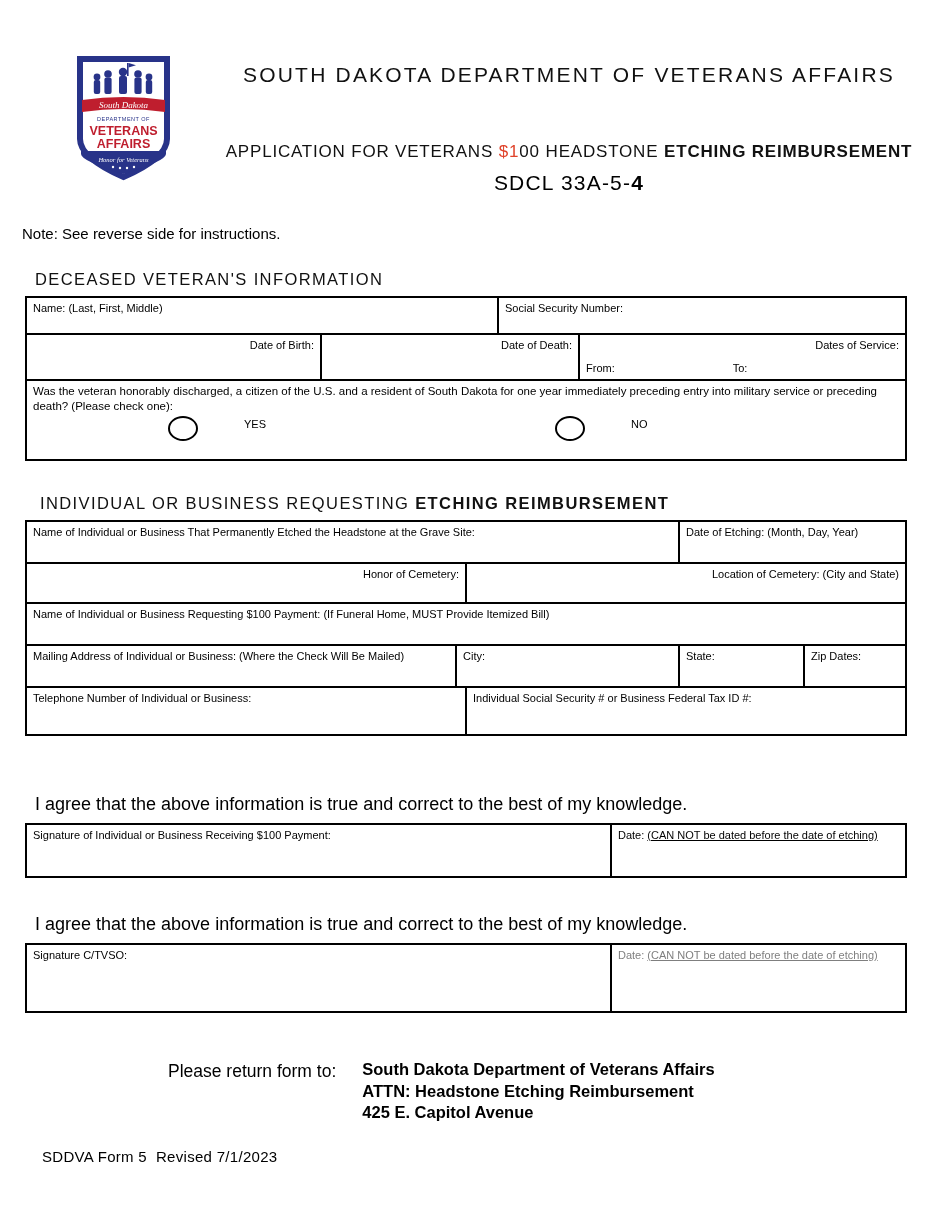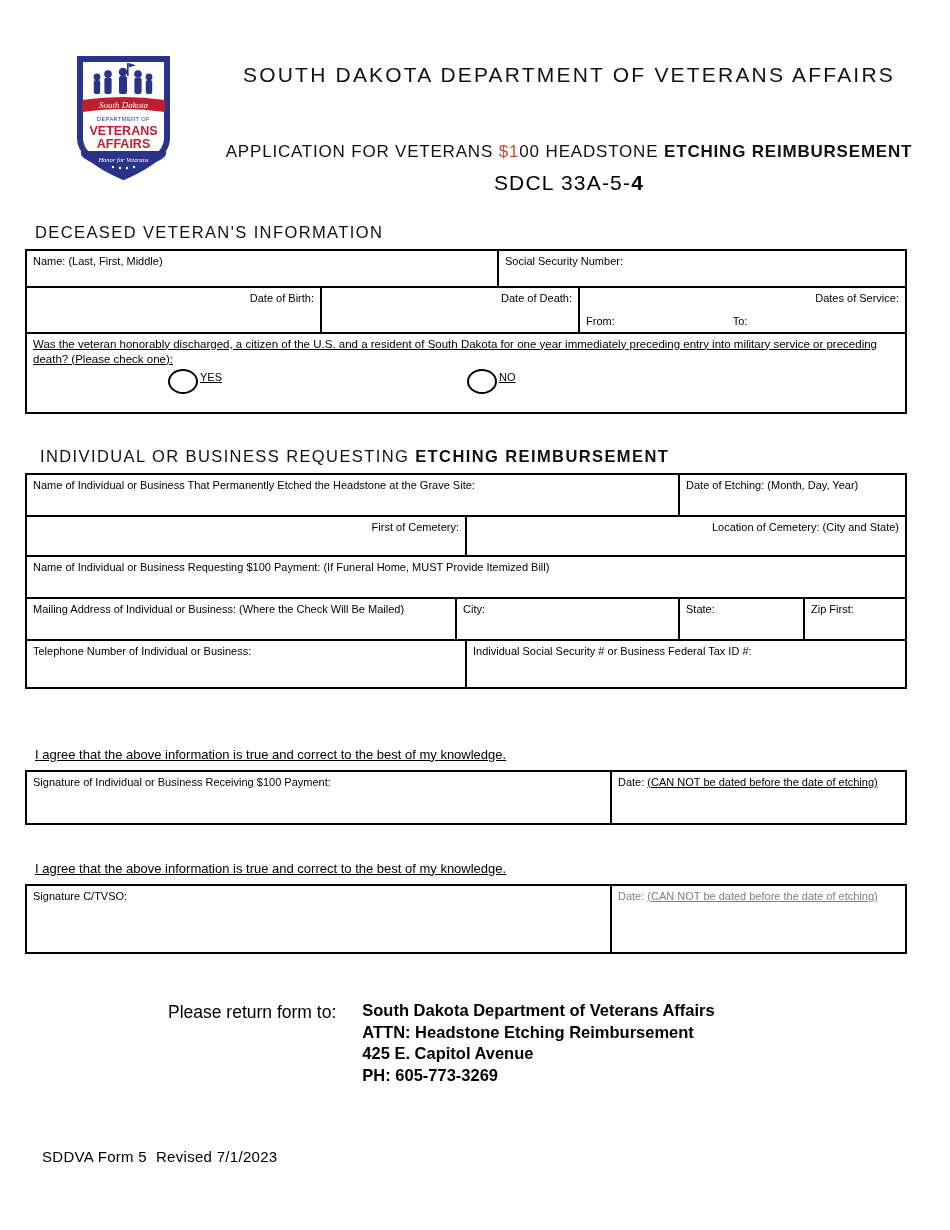--- a/index.html
+++ b/index.html
@@ -21,33 +21,33 @@
   .note { margin:30px 0 0 22px; font-size:15px; }
 
   .section-heading { font-size:16.5px; letter-spacing:1.4px; color:#111; }
   .sh1 { margin:28px 0 7px 35px; }
   .sh2 { margin:33px 0 7px 40px; }
 
   
   table.form { border-collapse:collapse; width:880px; margin-left:25px; table-layout:fixed; }
   table.form td { border:2px solid #000; vertical-align:top; padding:3px 6px; font-size:11px; line-height:1.3; background:#fff; }
   .h37 { height:37px;border-radius:12px; } .h40 { height:40px;text-align:right; } .h42 { height:42px; }
-  .h48 { height:48px; } .h78 { height:80px;text-decoration:underline; } .h72 { height:53px; } .h68 { height:68px; }
+  .h48 { height:48px; } .h78 { height:80px; } .h72 { height:53px; } .h68 { height:68px; }
 
   .fromto { display:flex; margin-top:9px; }
   .fromto .to { margin-left:118px; }
 
   .question { max-width:850px; font-size:11.5px; }
-  .choices { display:flex; align-items:flex-start; margin-top:3px; }
+  .choices { display:flex; align-items:flex-start; margin-top:3px;gap:44px; }
   .oval { width:30px; height:25px; border:2.5px solid #000; border-radius:50%; flex:0 0 auto; background:#fff; cursor:pointer; }
   .oval.first { margin-left:135px; }
   .oval.second { margin-left:245px; }
   .choice-label { margin-left:2px; font-size:11px; padding-top:1px; }
 
-  .agreement { margin:0 0 8px 35px; font-size:13px;text-decoration:underline; }
+  .agreement { margin:0 0 8px 35px; font-size:18px; }
   .ag1 { margin-top:58px; }
   .ag2 { margin-top:36px; }
 
   .sig-date { font-size:11.8px; }
   .date-note { text-decoration:underline; }
   .gray { color:var(--muted_gray,#7f7f7f); }
 
   .return-row { display:flex; margin:46px 0 0 168px; }
   .return-label { font-size:17.5px; padding-top:2px; }
   .return-address { margin-left:26px; font-weight:bold; font-size:16.5px; line-height:1.33; }
@@ -90,20 +90,21 @@
           <circle cx="59" cy="112" r="1.2"></circle>
       </g>
     </svg>
     <div class="header-text">
       <div class="title">SOUTH DAKOTA DEPARTMENT OF VETERANS AFFAIRS</div>
       <div class="subtitle"><span>APPLICATION FOR VETERANS</span><span class="red gap">$1</span><span>00</span><span class="gap">HEADSTONE</span><span class="gap b">ETCHING REIMBURSEMENT</span></div>
       <div class="law"><span>SDCL 33A-5-</span><span class="b">4</span></div>
     </div>
   </div>
 
+  <div class="note">Note: See reverse side for instructions.</div>
 
   <div class="section-heading sh1">DECEASED VETERAN'S INFORMATION</div>
 
   <table class="form">
     <colgroup>
         <col style="width:295px">
         <col style="width:177px">
         <col style="width:81px">
         <col style="width:327px">
       </colgroup>
@@ -159,21 +160,21 @@
         <tr>
       <td class="h42" colspan="3">
         <span>Name of Individual or Business That Permanently Etched the Headstone at the Grave Site:</span>
       </td>
       <td class="h42" colspan="2">
         <span>Date of Etching: (Month, Day, Year)</span>
       </td>
     </tr>
     <tr>
       <td class="h40" colspan="2">
-        <span>First of Cemetery:</span>
+        <span>Honor of Cemetery:</span>
       </td>
       <td class="h40" colspan="3">
         <span>Location of Cemetery: (City and State)</span>
       </td>
     </tr>
     <tr>
       <td class="h42" colspan="5">
         <span>Name of Individual or Business Requesting $100 Payment: (If Funeral Home, MUST Provide Itemized Bill)</span>
       </td>
     </tr>
@@ -181,21 +182,21 @@
       <td class="h42">
         <span>Mailing Address of Individual or Business: (Where the Check Will Be Mailed)</span>
       </td>
       <td class="h42" colspan="2">
         <span>City:</span>
       </td>
       <td class="h42">
         <span>State:</span>
       </td>
       <td class="h42">
-        <span>Zip First:</span>
+        <span>Zip Dates:</span>
       </td>
     </tr>
     <tr>
       <td class="h48" colspan="2">
         <span>Telephone Number of Individual or Business:</span>
       </td>
       <td class="h48" colspan="3">
         <span>Individual Social Security # or Business Federal Tax ID #:</span>
       </td>
     </tr>
@@ -241,19 +242,18 @@
     </tr>
   </tbody>
     </table>
 
   <div class="return-row">
     <div class="return-label">Please return form to:</div>
     <div class="return-address">
       <div>South Dakota Department of Veterans Affairs</div>
       <div>ATTN: Headstone Etching Reimbursement</div>
       <div>425 E. Capitol Avenue</div>
-      <div>PH: 605-773-3269</div>
     </div>
   </div>
 
   <div class="footer">SDDVA Form 5  Revised 7/1/2023</div>
 
 </div>
 
 </body></html>

